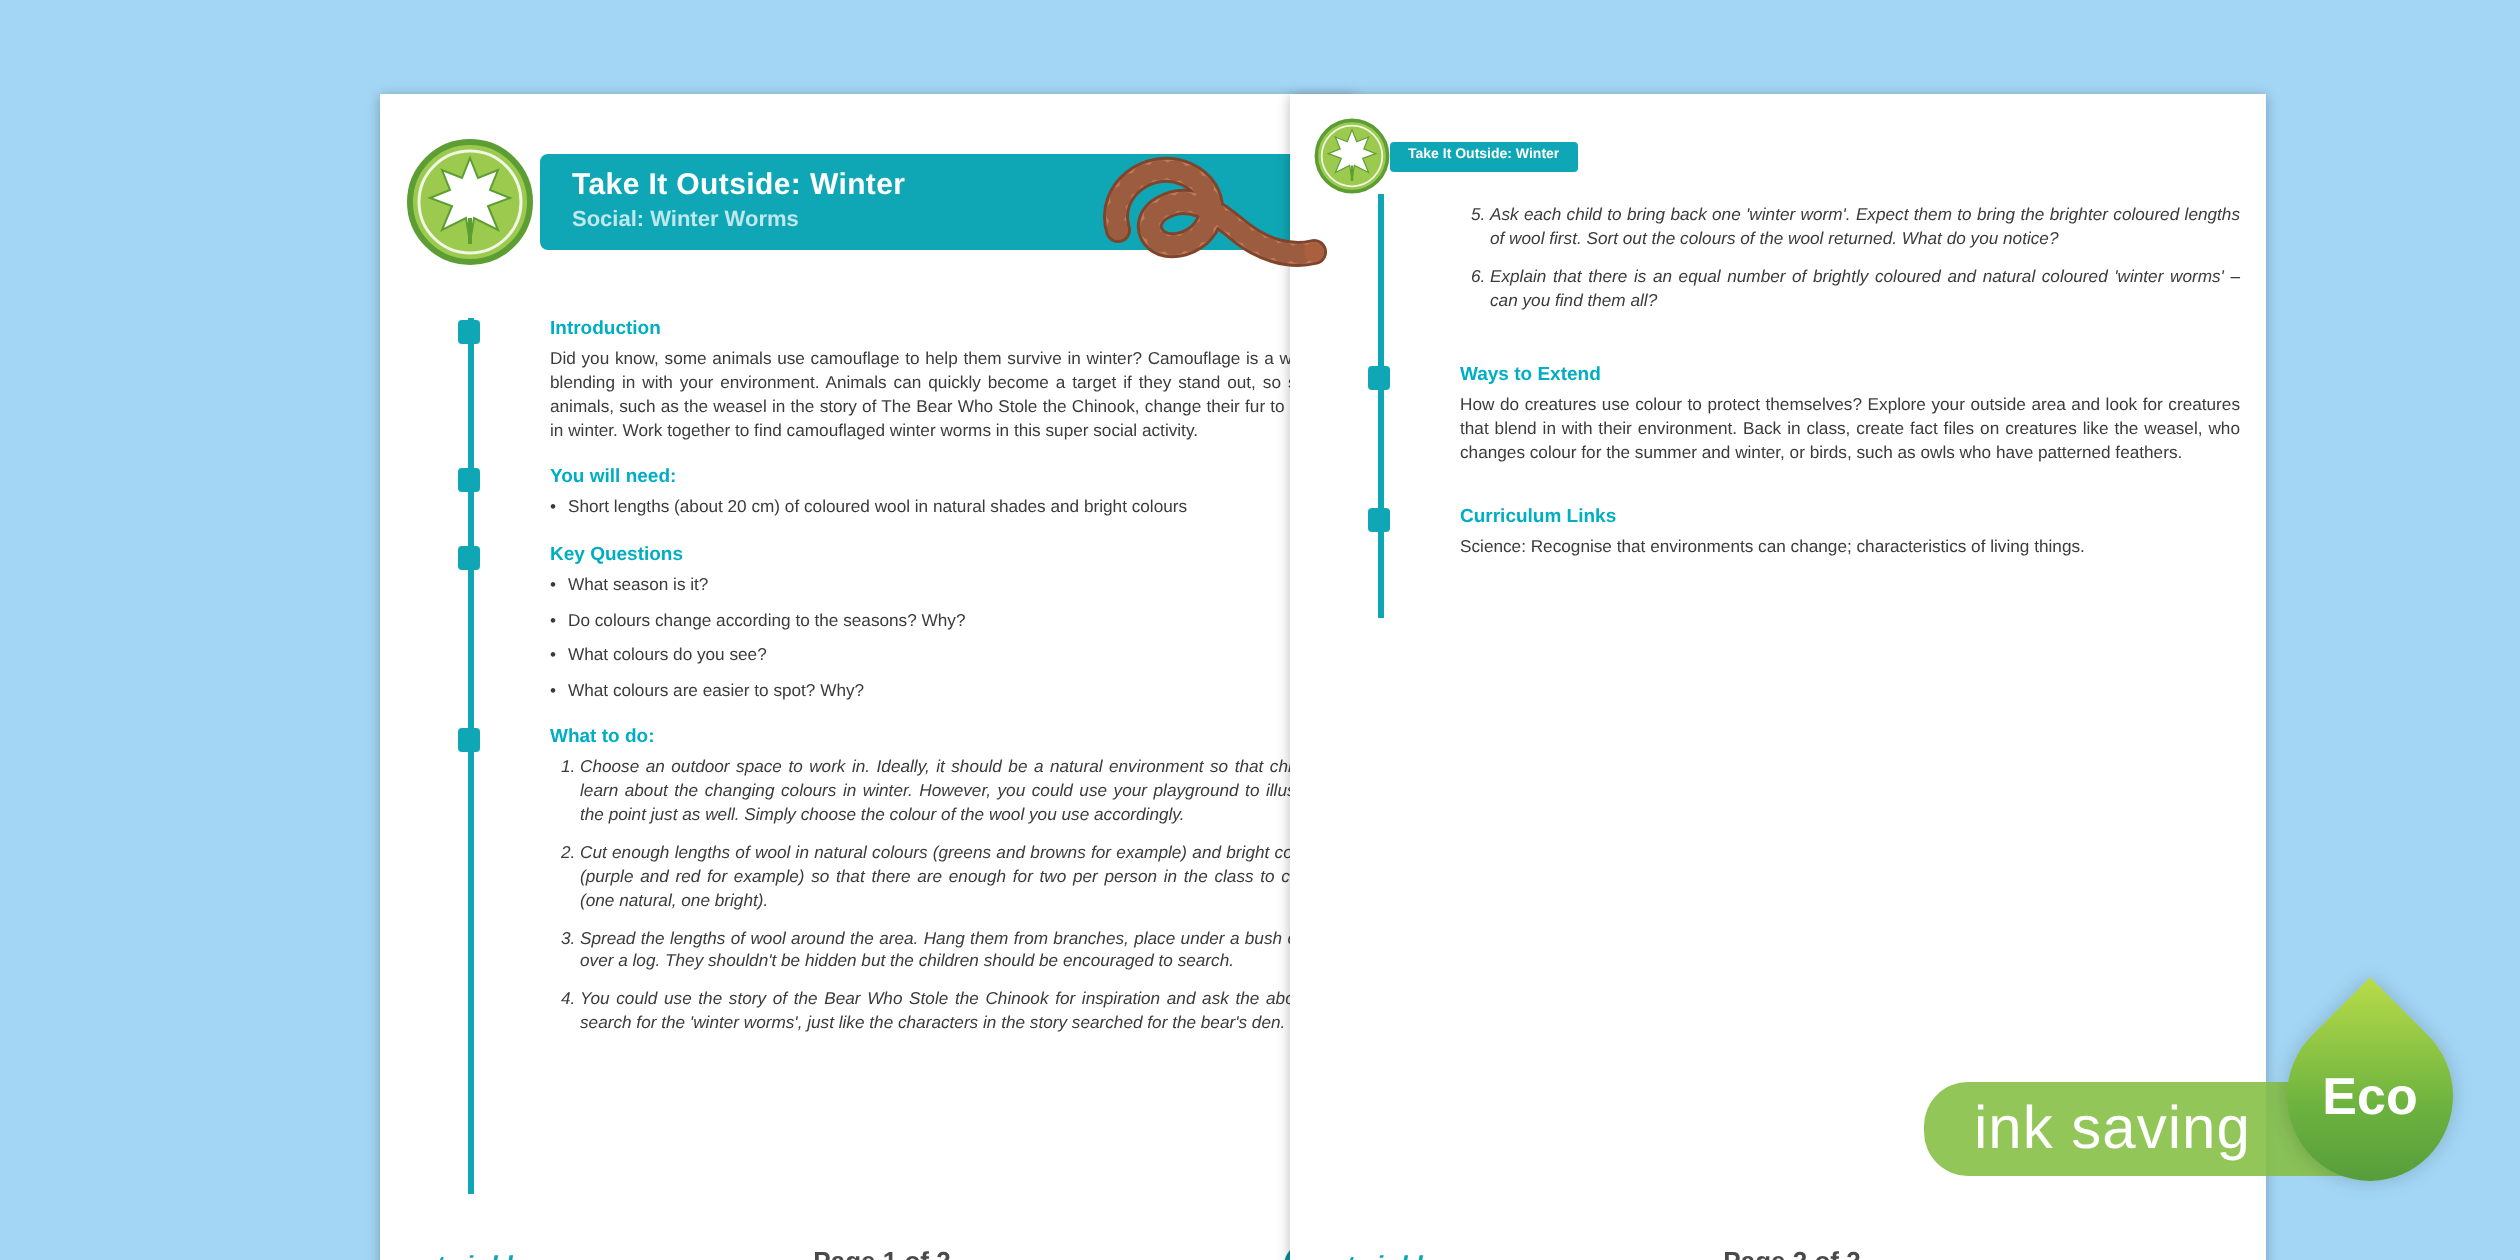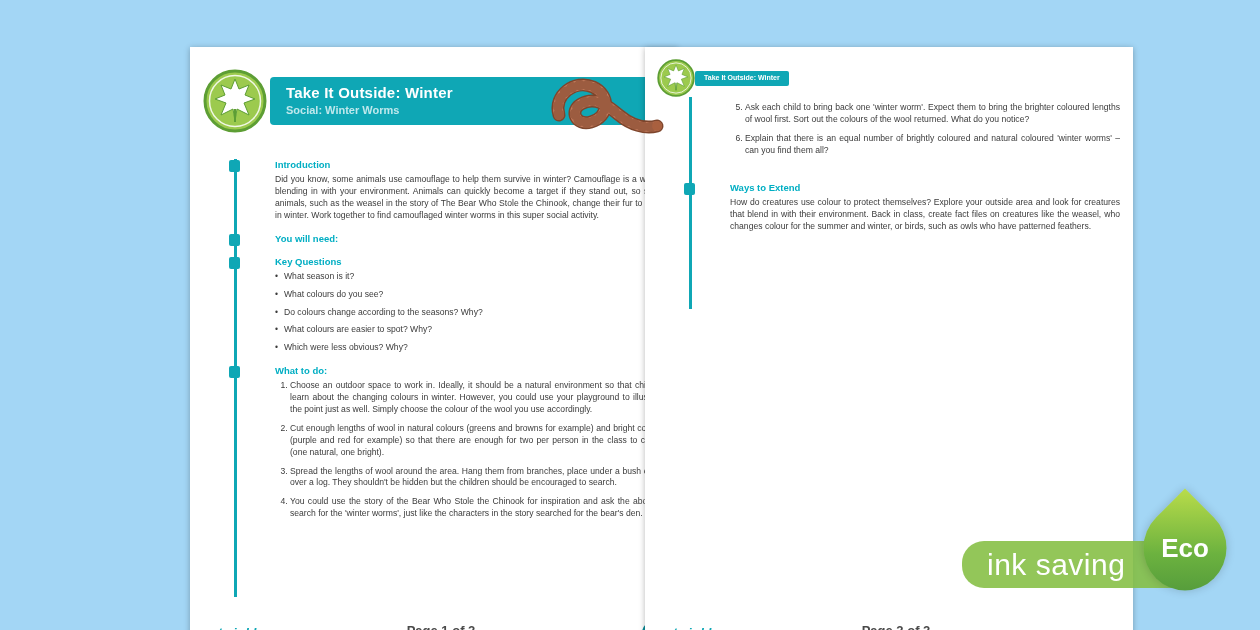--- a/index.html
+++ b/index.html
@@ -39,21 +39,21 @@
   .marker { position:absolute; left:-46px; top:1px; width:11px; height:12px; background:#0fa7b5;
             border-radius:2px; }
   .sec-h { color:#00aec3; font-weight:bold; font-size:9.5px; margin:0 0 4px 0; }
   .body { font-size:8.6px; line-height:1.38; color:#3b3b3b; margin:0; text-align:justify; }
 
   ul.bullets { list-style:none; margin:2px 0 0 0; padding:0; }
   ul.bullets li { position:relative; padding-left:9px; margin-bottom:6px; font-size:8.6px;
                   line-height:1.35; color:#3b3b3b; }
   ul.bullets li::before { content:"\2022"; position:absolute; left:0; top:0; color:#3b3b3b; }
 
-  ol.steps { margin:2px 0 0 0; padding-left:15px; }
+  ol.steps { margin:2px 0 0 0; padding-left:15px;font-style:italic; }
   ol.steps li { margin-bottom:7px; font-size:8.6px; line-height:1.38; color:#3b3b3b;
                 text-align:justify; }
   ol.steps-cont { margin:0 0 26px 0; }
 
   
   .footer { position:absolute; left:24px; right:10px; bottom:12px; height:26px; }
   .twinkl-logo { position:absolute; left:4px; bottom:5px; color:#0fa7b5; font-style:italic;
                  font-weight:bold; font-size:13px; letter-spacing:0.3px; }
   .page-label { position:absolute; left:50%; transform:translateX(-50%); bottom:7px;
                 font-size:13px; font-weight:bold; color:#4a4a4a; }
@@ -115,31 +115,33 @@
 
       <div class="section m12">
         <span class="marker"></span>
         <div class="sec-h">Introduction</div>
         <p class="body">Did you know, some animals use camouflage to help them survive in winter? Camouflage is a way of blending in with your environment. Animals can quickly become a target if they stand out, so some animals, such as the weasel in the story of The Bear Who Stole the Chinook, change their fur to white in winter. Work together to find camouflaged winter worms in this super social activity.</p>
       </div>
 
       <div class="section m12">
         <span class="marker"></span>
         <div class="sec-h">You will need:</div>
+        <ul class="bullets">
+          <li>Short lengths (about 20 cm) of coloured wool in natural shades and bright colours</li>
+        </ul>
       </div>
 
       <div class="section m12">
         <span class="marker"></span>
         <div class="sec-h">Key Questions</div>
         <ul class="bullets">
           <li>What season is it?</li>
+          <li>Do colours change according to the seasons? Why?</li>
           <li>What colours do you see?</li>
-          <li>Do colours change according to the seasons? Why?</li>
           <li>What colours are easier to spot? Why?</li>
-          <li>Which were less obvious? Why?</li>
         </ul>
       </div>
 
       <div class="section">
         <span class="marker"></span>
         <div class="sec-h">What to do:</div>
         <ol class="steps">
           <li>Choose an outdoor space to work in. Ideally, it should be a natural environment so that children learn about the changing colours in winter. However, you could use your playground to illustrate the point just as well. Simply choose the colour of the wool you use accordingly.</li>
           <li>Cut enough lengths of wool in natural colours (greens and browns for example) and bright colours (purple and red for example) so that there are enough for two per person in the class to collect (one natural, one bright).</li>
           <li>Spread the lengths of wool around the area. Hang them from branches, place under a bush or lay over a log. They shouldn't be hidden but the children should be encouraged to search.</li>
@@ -178,20 +180,25 @@
         <li>Ask each child to bring back one 'winter worm'. Expect them to bring the brighter coloured lengths of wool first. Sort out the colours of the wool returned. What do you notice?</li>
         <li>Explain that there is an equal number of brightly coloured and natural coloured 'winter worms' – can you find them all?</li>
       </ol>
 
       <div class="section m20">
         <span class="marker"></span>
         <div class="sec-h">Ways to Extend</div>
         <p class="body">How do creatures use colour to protect themselves? Explore your outside area and look for creatures that blend in with their environment. Back in class, create fact files on creatures like the weasel, who changes colour for the summer and winter, or birds, such as owls who have patterned feathers.</p>
       </div>
 
+      <div class="section">
+        <span class="marker"></span>
+        <div class="sec-h">Curriculum Links</div>
+        <p class="body">Science: Recognise that environments can change; characteristics of living things.</p>
+      </div>
 
     </div>
 
     <div class="footer">
       <span class="twinkl-logo">twinkl</span>
       <span class="page-label">Page 2 of 2</span>
     </div>
   </div>
 
   <div class="eco-bar">

